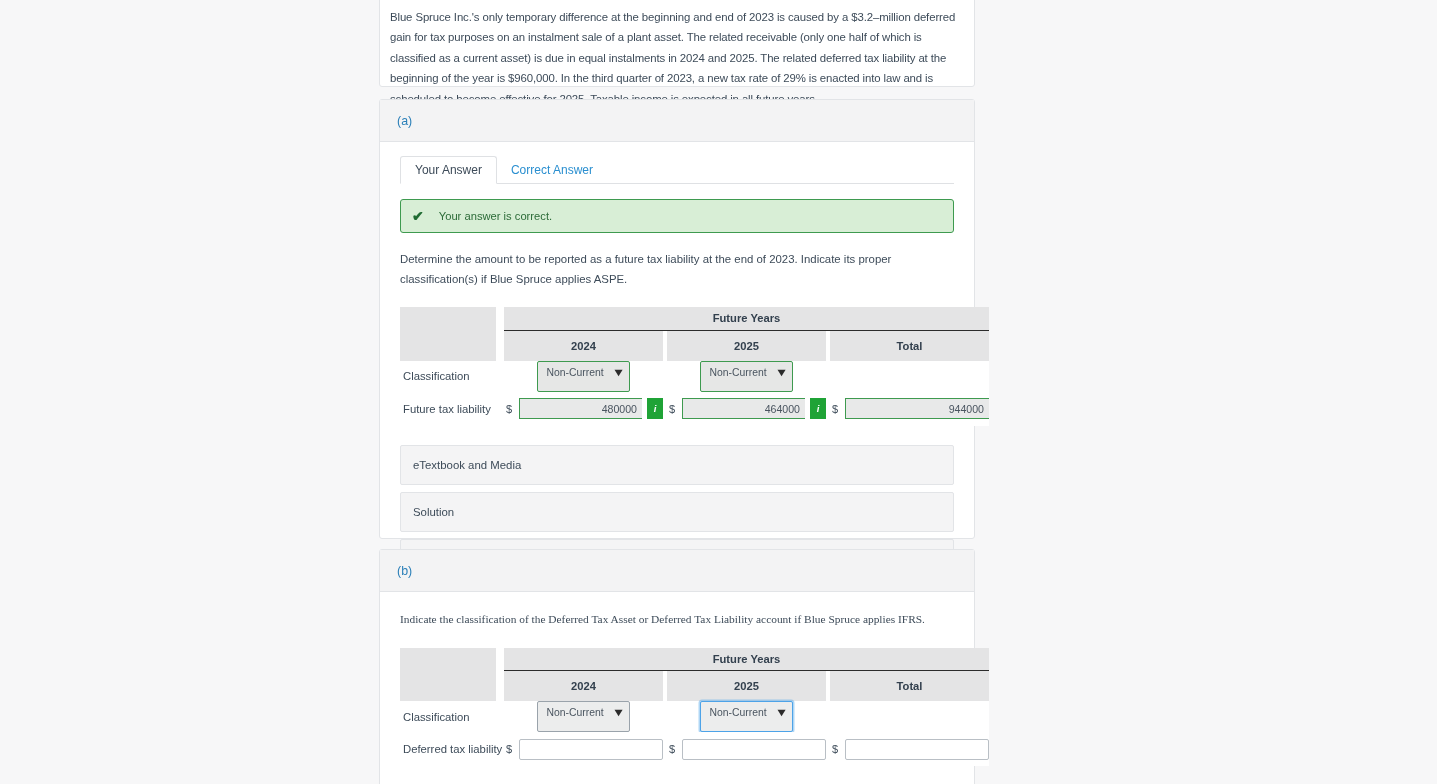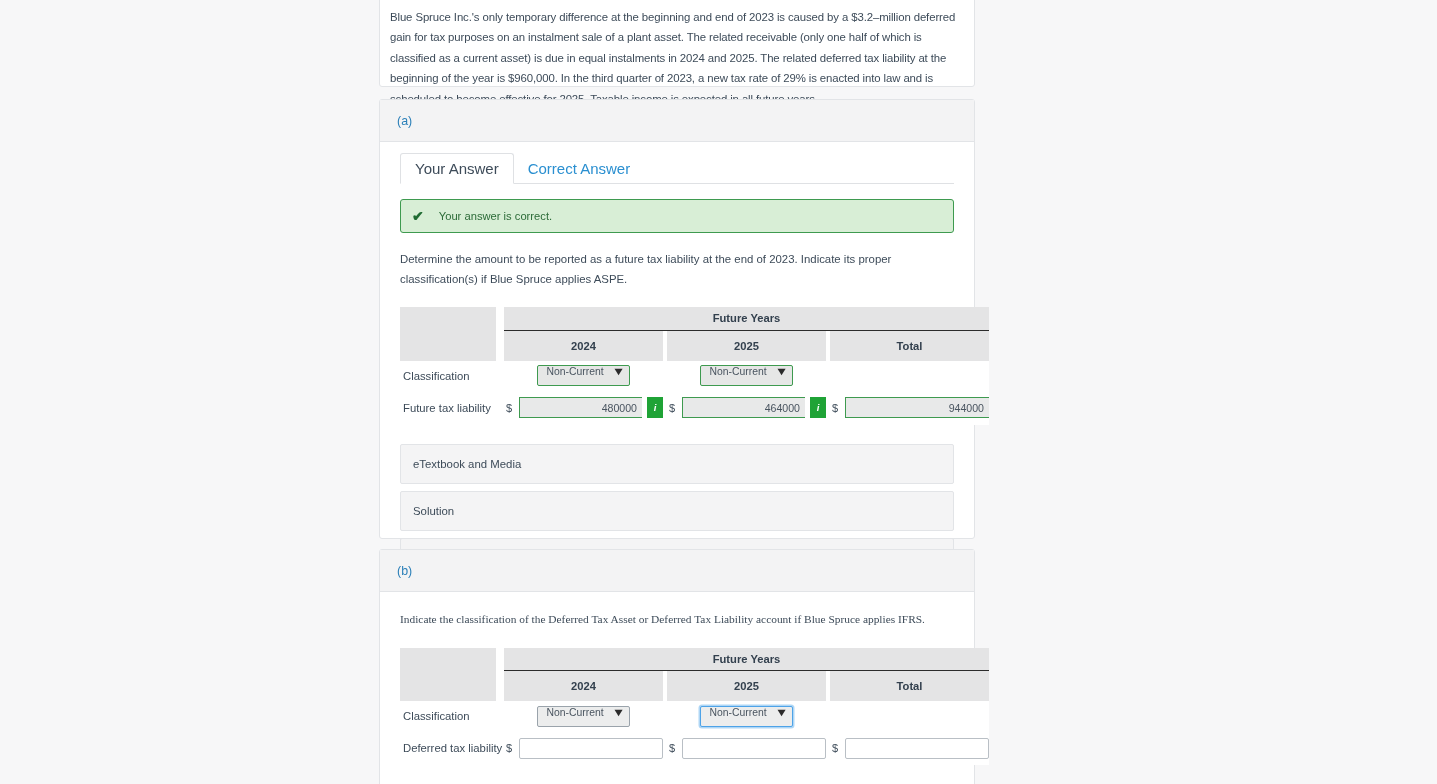--- a/index.html
+++ b/index.html
@@ -59,21 +59,21 @@
   
   .tabs {
     display: flex;
     align-items: flex-end;
     border-bottom: 1px solid #dfe1e4;
     height: 31px;
     margin-top: 11px;
     padding-left: 0px;
   }
   .tab {
-    font-size: 15px;
+    font-size: 12px;
     padding: 7px 14px 7px 14px;
     line-height: 1;
     cursor: pointer;
   }
   .tab.active {
     background: #ffffff;
     border: 1px solid #dfe1e4;
     border-bottom: 1px solid #ffffff;
     border-radius: 3px 3px 0 0;
     margin-bottom: -1px;
@@ -164,21 +164,21 @@
     padding-left: 3px !important;
     white-space: nowrap;
   }
 
   
   .sel-wrap { display: flex; justify-content: center; }
   .sel {
     display: inline-flex;
     align-items: center;
     justify-content: space-between;
-    height: 21px;
+    height: 31px;
     padding: 0 5px 8px 8px;
     font-size: 10.4px;
     border-radius: 2px;
     cursor: pointer;
     min-width: 78px;
   }
   .sel-green {
     background: #e6e7e6;
     border: 1.4px solid #3e9a4f;
     color: #4a5560;

